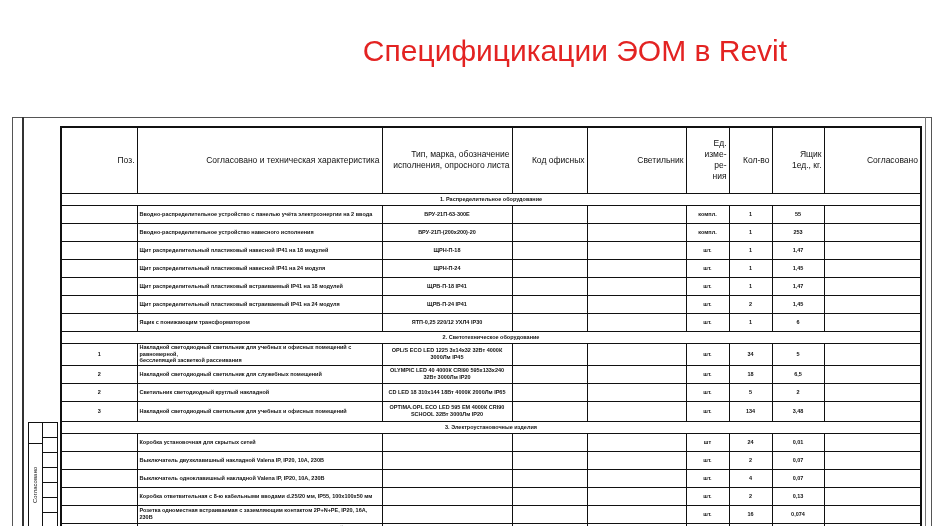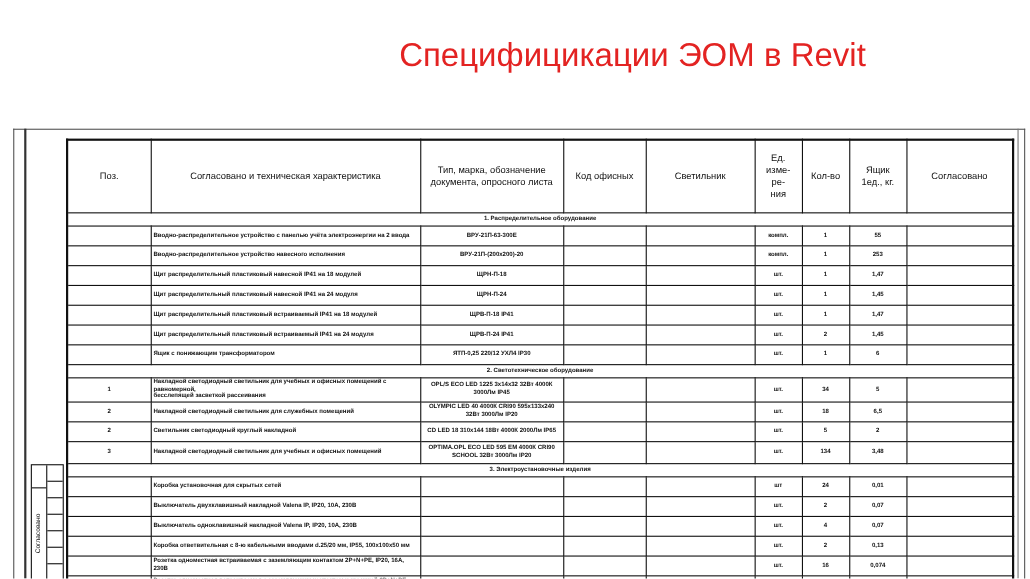--- a/index.html
+++ b/index.html
@@ -42,21 +42,21 @@
   .spec-table{
     position:absolute;left:60px;top:126px;
     border-collapse:collapse;table-layout:fixed;background:#fff;
     border:2px solid #111;
   }
   .spec-table th,.spec-table td{
     border:1px solid #111;padding:0 2px;overflow:hidden;vertical-align:middle;
   }
   .spec-table thead tr{height:66px;}
   .spec-table th{
-    font-size:8.5px;font-weight:400;text-align:center;
+    font-size:8.5px;font-weight:400;text-align:right;
     white-space:pre-line;line-height:1.3;
   }
   .section-row td{
     font-size:6px;font-weight:700;text-align:left;height:11px;
     line-height:1;white-space:nowrap;
   }
   .spec-table tbody td{
     font-size:5.5px;font-weight:700;line-height:1.25;
     text-align:center;white-space:pre-line;
   }
@@ -97,21 +97,21 @@
       <col style="width:43px">
     <col style="width:43px">
       <col style="width:52px">
       <col style="width:97px">
   </colgroup>
   <thead>
     <tr>
       <th>Поз.</th>
       <th>Согласовано и техническая характеристика</th>
       <th>Тип, марка, обозначение
-документа, опросного листа</th>
+исполнения, опросного листа</th>
       <th>Код офисных</th>
       <th>Светильник</th>
       <th>Ед.
 изме-
 ре-
 ния</th>
       <th>Кол-во</th>
       <th>Ящик
 1ед., кг.</th>
       <th>Согласовано</th>

